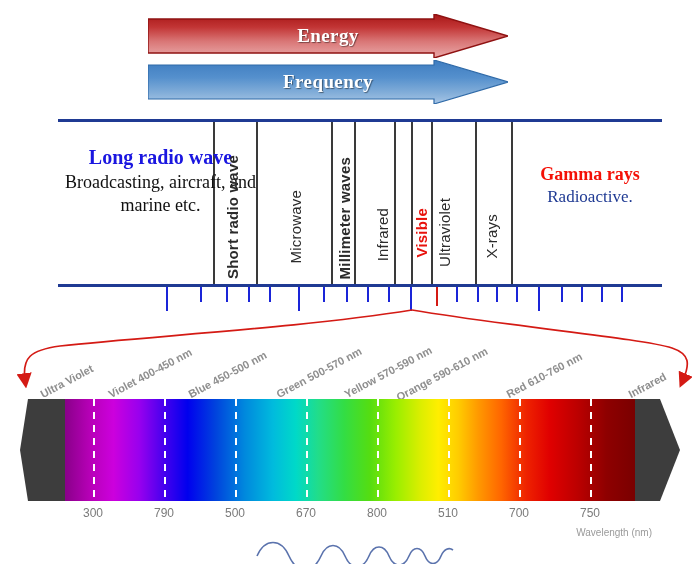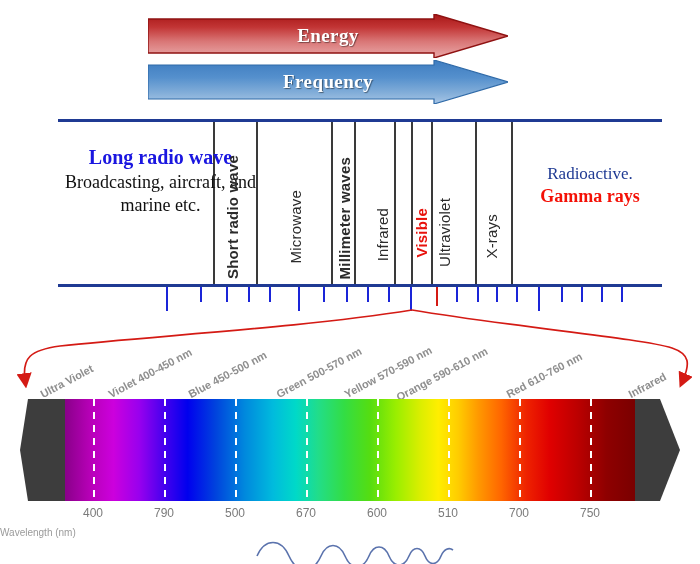--- a/index.html
+++ b/index.html
@@ -107,21 +107,21 @@
   
   #axis-nums{position:absolute;left:0;top:506px;width:700px;height:18px;}
   .anum{
     position:absolute;top:0;
     font-family:"Liberation Sans", sans-serif;
     font-size:12px;color:#7a7a7a;
     transform:translateX(-50%);
   }
 
   #wl-caption{
-    position:absolute;left:0;top:527px;width:652px;text-align:left;
+    position:absolute;left:0;top:527px;width:652px;text-align:right;
     font-family:"Liberation Sans", sans-serif;
     font-size:10px;color:#9a9a9a;
   }
   #wave{position:absolute;left:255px;top:534px;width:200px;height:30px;}
 </style>
 </head>
 <body>
 
 <div id="stage">
 
@@ -168,22 +168,22 @@
     <div class="divider" style="left:373px"></div>
     <div class="divider" style="left:417px"></div>
     <div class="divider" style="left:453px"></div>
 
     <div id="left-text">
       <div id="left-title">Long radio wave</div>
       <div id="left-desc">Broadcasting, aircraft, and marine etc.</div>
     </div>
 
     <div id="right-text">
+      <div id="right-title">Gamma rays</div>
       <div id="right-desc">Radioactive.</div>
-      <div id="right-title">Gamma rays</div>
     </div>
 
     <div class="vlabel bold" style="left:166px;bottom:8px">Short radio wave</div>
     <div class="vlabel" style="left:229px;bottom:24px">Microwave</div>
     <div class="vlabel bold" style="left:278px;bottom:8px">Millimeter waves</div>
     <div class="vlabel" style="left:316px;bottom:26px">Infrared</div>
     <div class="vlabel red" style="left:355px;bottom:30px">Visible</div>
     <div class="vlabel" style="left:378px;bottom:20px">Ultraviolet</div>
     <div class="vlabel" style="left:425px;bottom:28px">X-rays</div>
   </div>
@@ -275,25 +275,25 @@
     <div class="dash" style="left:144px"></div>
     <div class="dash" style="left:215px"></div>
     <div class="dash" style="left:286px"></div>
     <div class="dash" style="left:357px"></div>
     <div class="dash" style="left:428px"></div>
     <div class="dash" style="left:499px"></div>
     <div class="dash" style="left:570px"></div>
   </div>
 
   <div id="axis-nums">
-    <div class="anum" style="left:93px">400</div>
+    <div class="anum" style="left:93px">300</div>
     <div class="anum" style="left:164px">790</div>
     <div class="anum" style="left:235px">500</div>
     <div class="anum" style="left:306px">670</div>
-    <div class="anum" style="left:377px">600</div>
+    <div class="anum" style="left:377px">800</div>
     <div class="anum" style="left:448px">510</div>
     <div class="anum" style="left:519px">700</div>
     <div class="anum" style="left:590px">750</div>
   </div>
 
   <div id="wl-caption">Wavelength (nm)</div>
 
   <svg id="wave" viewBox="0 0 200 30">
     <path d="M2,22
              C10,4 26,4 34,22

